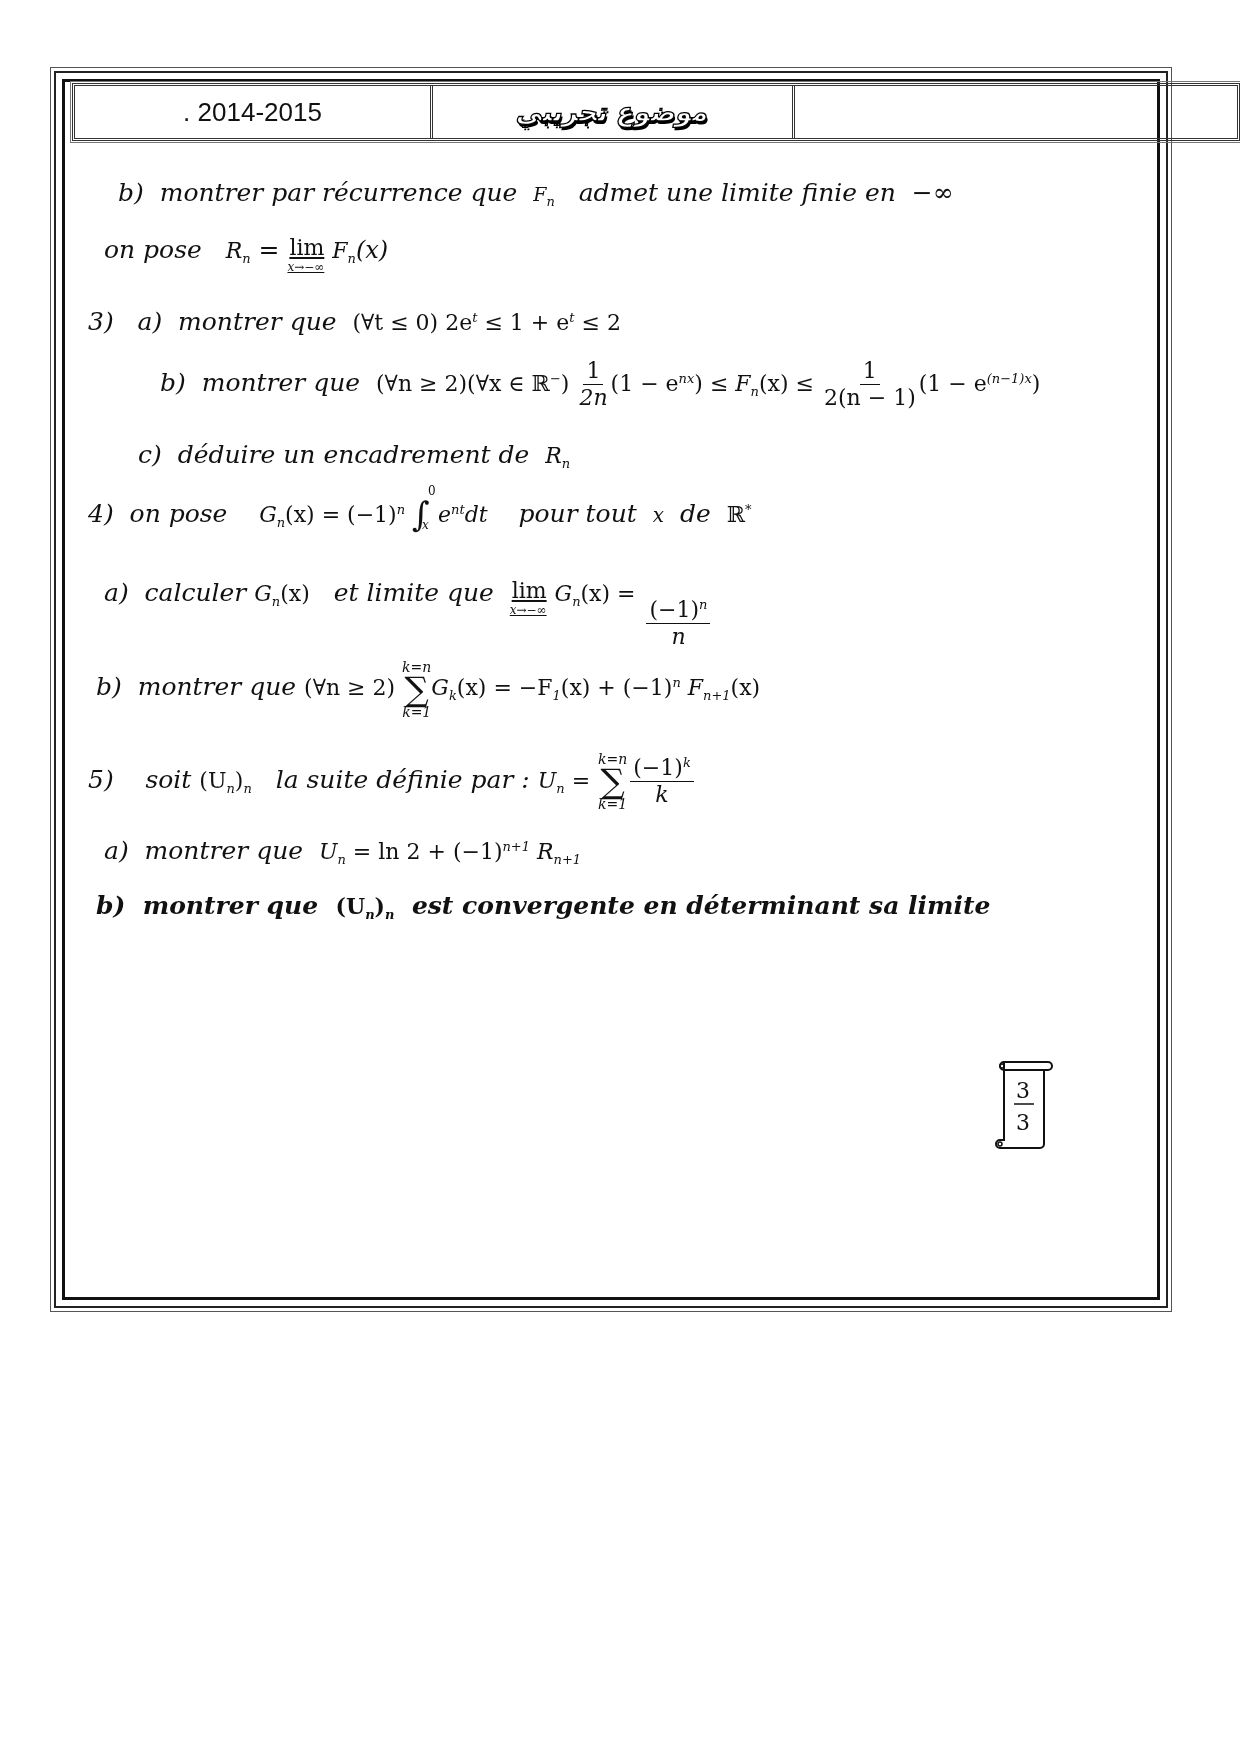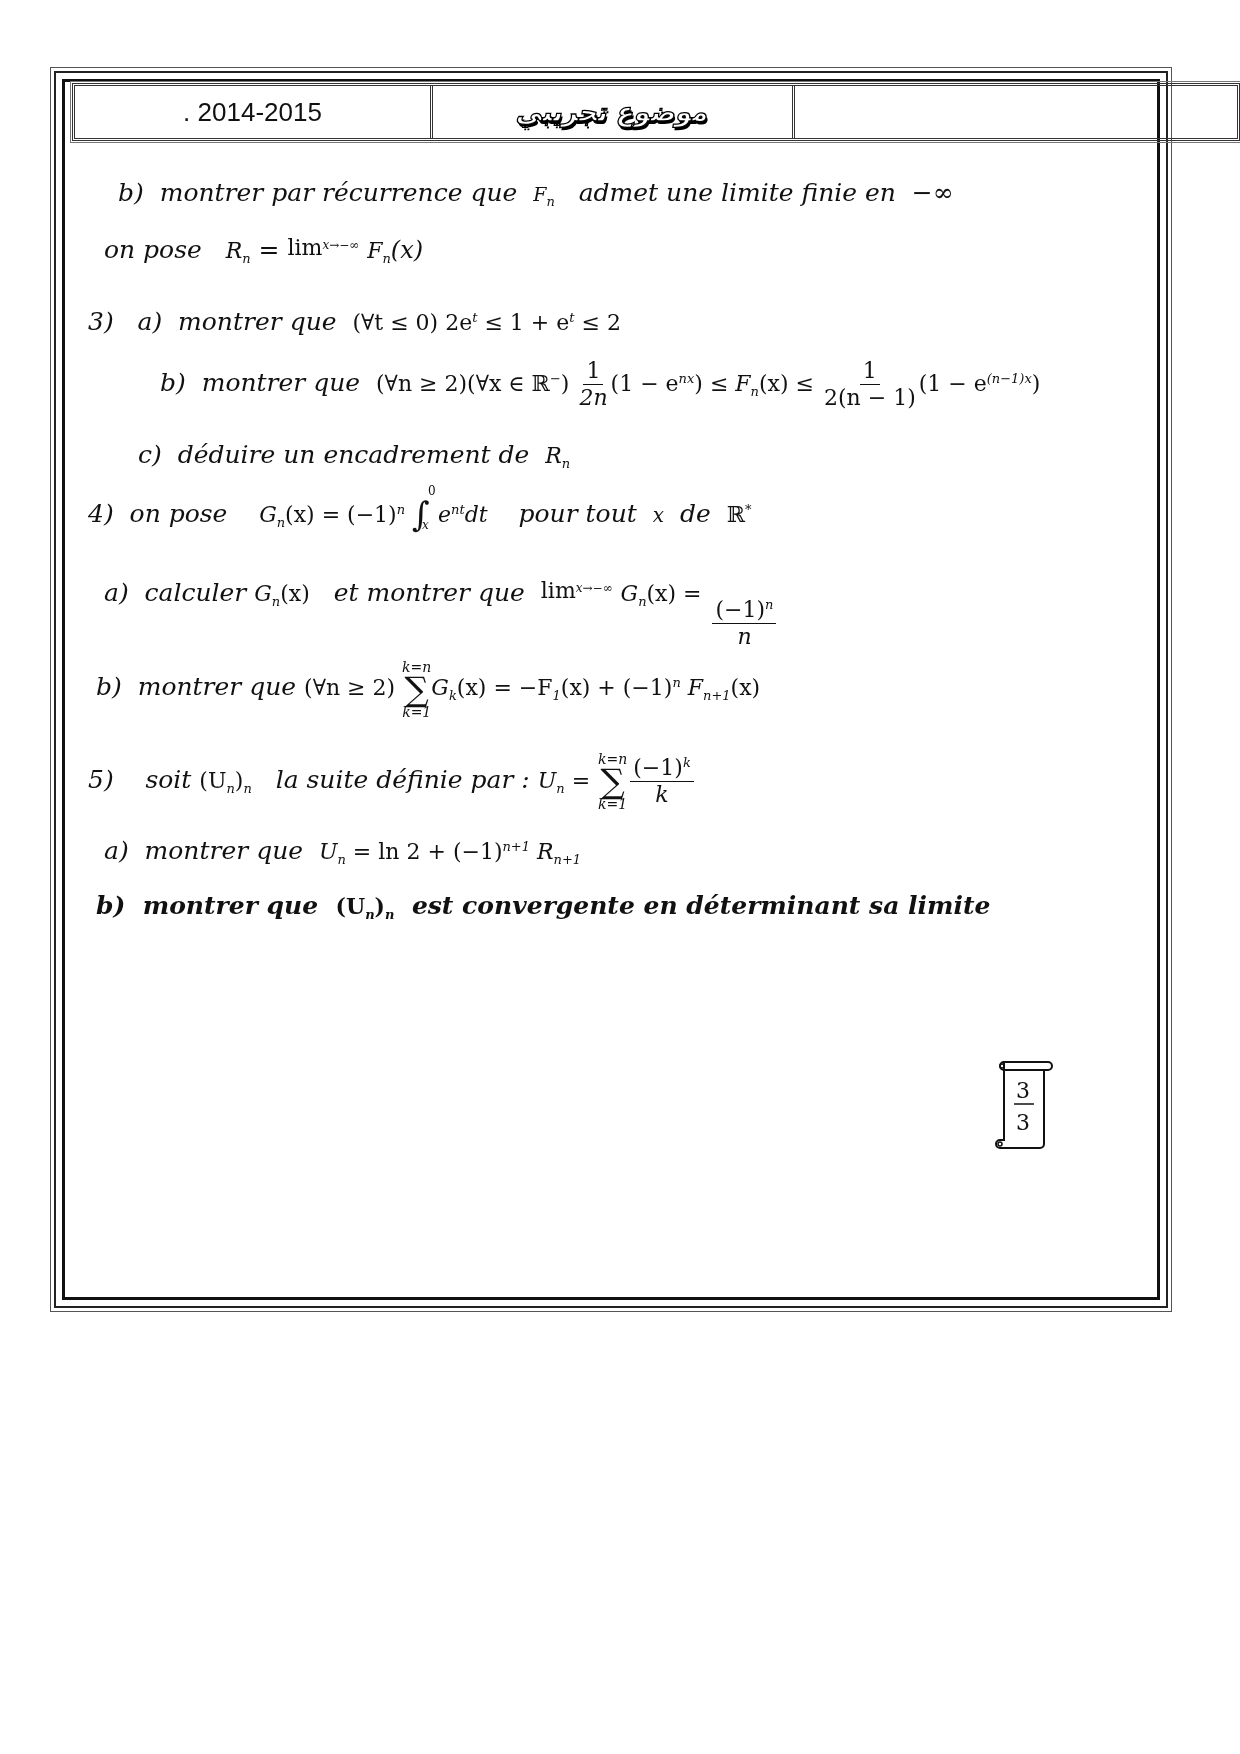--- a/index.html
+++ b/index.html
@@ -15,21 +15,21 @@
   .arabic { font-family:"DejaVu Sans", sans-serif; font-weight:bold; font-size:26px; color:#fff; letter-spacing:1px;
     -webkit-text-stroke:1.3px #000; text-shadow:2px 3px 0 #000; transform:skewX(-10deg); }
   .line { position:absolute; font-family:"DejaVu Serif", serif; font-style:italic; font-size:25px; white-space:nowrap; line-height:1; }
   .m { font-style:normal; font-family:"DejaVu Serif", serif; }
   .mi { font-style:italic; font-family:"DejaVu Serif", serif; }
   sub, sup { font-size:13px; font-style:italic; }
   .frac { display:inline-flex; flex-direction:column; align-items:center; vertical-align:middle; font-style:normal; margin:0 3px; }
   .frac .num { border-bottom:1.5px solid #111; padding:0 3px 2px; }
   .frac .den { padding-top:2px; }
   .big { font-size:34px; font-weight:200; vertical-align:-4px; font-style:normal; }
-  .lim { display:inline-flex; flex-direction:row; align-items:flex-start; vertical-align:top; font-style:normal; }
+  .lim { display:inline-flex; flex-direction:column; align-items:flex-end; vertical-align:top; font-style:normal;text-decoration:underline; }
   .lim .sub { font-size:12px; font-style:italic; margin-top:2px; }
   .sum { display:inline-flex; flex-direction:column; align-items:center; vertical-align:middle; font-style:normal; }
   .sum .top, .sum .bot { font-size:14px; font-style:italic; }
   .sum .sig { font-size:34px; line-height:0.9; }
   .scroll { position:absolute; left:994px; top:1058px; width:60px; height:92px; }
 </style>
 </head>
 <body>
 
 <div class="outer2"></div>
@@ -101,21 +101,21 @@
   <span>pour tout</span>&nbsp;
   <span class="mi" style="font-size:20px">x</span>&nbsp;
   <span>de</span>&nbsp;
   <span class="m" style="font-size:22px"><span>ℝ</span><sup>*</sup></span>
 </div>
 
 <div class="line" style="left:104px; top:580px;">
   <span>a)</span>&nbsp;
   <span>calculer</span>
   <span class="m" style="font-size:22px"><span class="mi">G</span><sub>n</sub><span>(x)</span></span>&nbsp;&nbsp;
-  <span>et  montrer que</span>&nbsp;
+  <span>et  limite que</span>&nbsp;
   <span class="lim">
       <span class="m" style="font-size:22px">lim</span>
       <span class="sub">x→−∞</span>
     </span>
   <span class="m" style="font-size:22px"><span class="mi">G</span><sub>n</sub><span>(x) =</span></span>
   <span class="frac" style="font-size:22px; vertical-align:-16px;">
       <span class="num"><span>(−1)</span><sup>n</sup></span>
       <span class="den mi">n</span>
     </span>
 </div>

